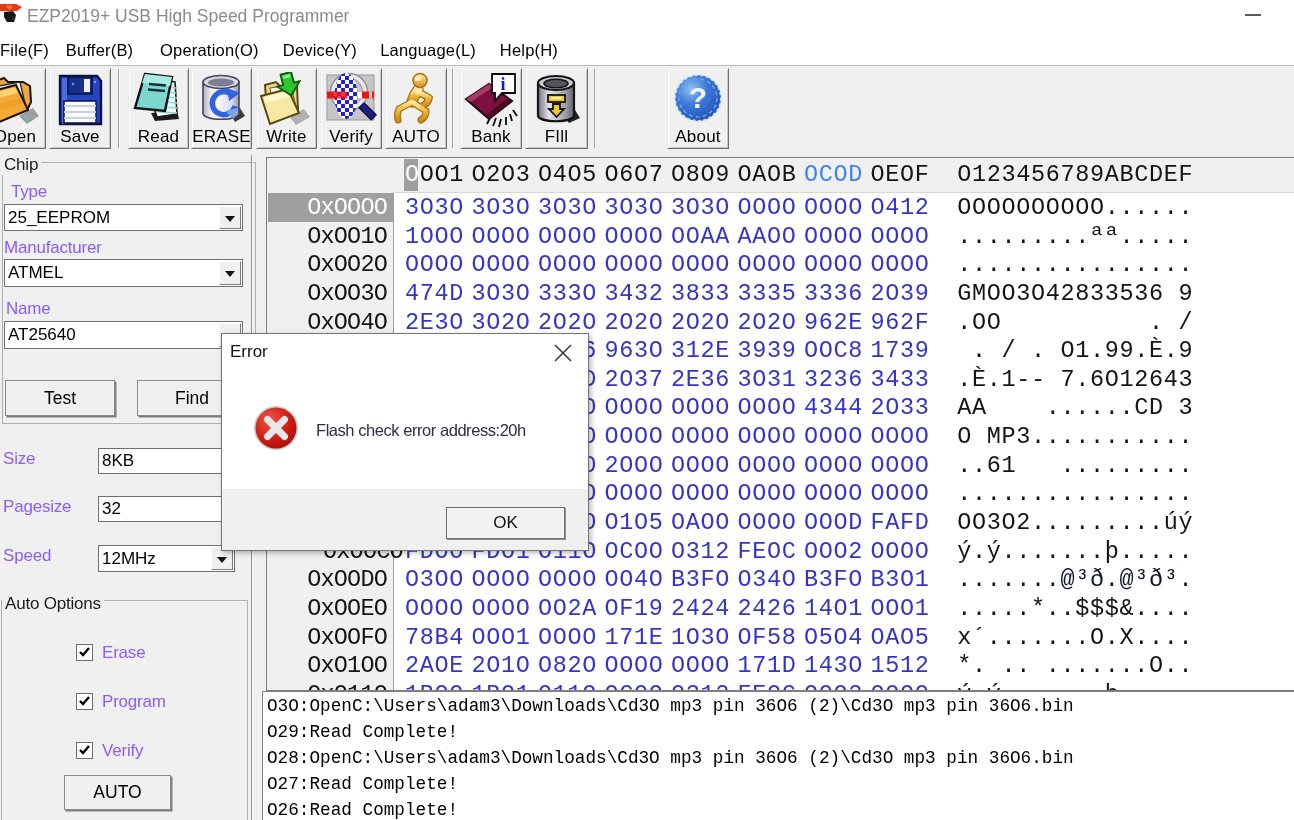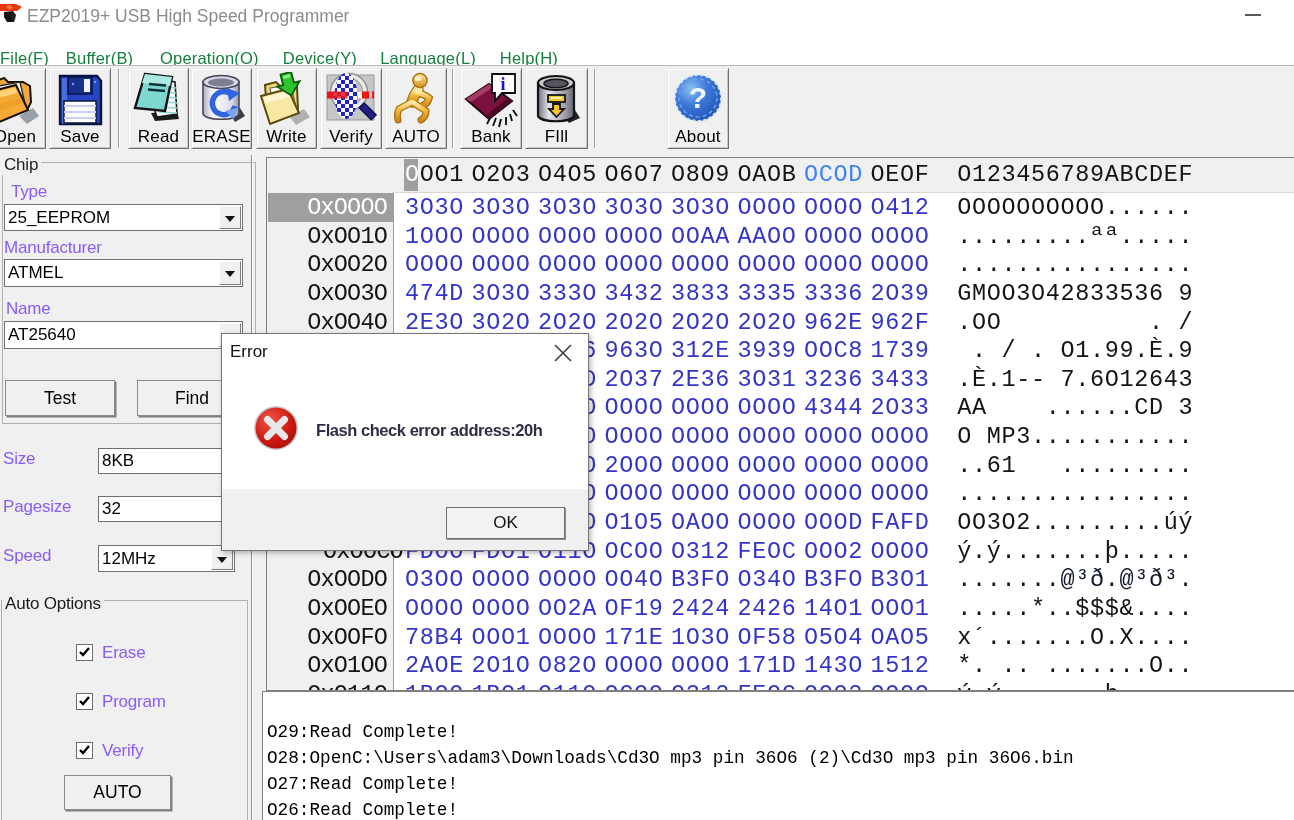--- a/index.html
+++ b/index.html
@@ -1,20 +1,20 @@
 <!DOCTYPE html>
 <html><head><meta charset="utf-8">
 <style>
 *{margin:0;padding:0;box-sizing:border-box}
 html,body{width:1294px;height:820px;overflow:hidden;background:#fff;
  font-family:"Liberation Sans",sans-serif;}
 .abs{position:absolute}
 #stage{position:relative;width:1294px;height:820px;background:#fff}
 #titletxt{left:27px;top:6px;font-size:17.5px;color:#8b8b8b}
-.menu{top:49px;font-size:16.5px;letter-spacing:0.2px;color:#15803d}
+.menu{top:41px;font-size:16.5px;letter-spacing:0.2px;color:#000000}
 #menuline{left:0;top:65px;width:1294px;height:1px;background:#b9b9b9}
 #toolbarbg{left:0;top:66px;width:1294px;height:89px;background:#f0f0f0}
 #mainbg{left:0;top:155px;width:1294px;height:665px;background:#f0f0f0}
 .tb{position:absolute;top:68px;height:81px;background:#f0f0f0;
  border:1px solid;border-color:#e9e9e9 #6f6f6f #6f6f6f #e9e9e9;
  box-shadow:inset 1px 1px 0 #fff, inset -1px -1px 0 #c8c8c8;}
 .tb .lbl{position:absolute;bottom:1.5px;left:0;right:0;text-align:center;
  font-size:17px;letter-spacing:0.2px;color:#000}
 .tb svg{position:absolute;left:50%;transform:translateX(-50%);top:3px}
 .sep{position:absolute;top:69px;height:79px;width:2px;
@@ -44,21 +44,21 @@
 .addr{position:absolute;font-size:23.5px;letter-spacing:-0.8px;line-height:25px}
 .hg{position:absolute;font-size:23.5px;letter-spacing:0.65px;line-height:25px}
 #logpanel{left:262px;top:691px;width:1032px;height:129px;background:#fff;
  border:1px solid #7f7f7f;border-right:none;border-bottom:none}
 .logline{position:absolute;left:4px;font-size:17.7px;color:#000;
  font-family:"Liberation Mono",monospace;white-space:pre}
 #dlg{left:221px;top:333px;width:368px;height:218px;background:#fff;
  border:1px solid #767676;box-shadow:2px 2px 5px rgba(0,0,0,.28)}
 #dlgfoot{position:absolute;left:0;bottom:0;width:100%;height:61px;background:#f0f0f0}
 #dlgtitle{position:absolute;left:8px;top:8px;font-size:17px;color:#111}
-#dlgmsg{position:absolute;left:94px;top:87px;font-size:16.5px;font-weight:700;
+#dlgmsg{position:absolute;left:94px;top:87px;font-size:16.5px;font-weight:400;
  color:#2e2e44;letter-spacing:-0.45px}
 #okbtn{position:absolute;left:224px;top:173px;width:119px;height:32px;background:#f2f2f2;
  border:1px solid #6f6f6f;box-shadow:1px 1px 0 #8f8f8f;
  font-size:17px;color:#111;text-align:center;line-height:30px}
 </style></head><body>
 <div id="stage">
 
 <svg class="abs" style="left:0px;top:2px" width="24" height="22" viewBox="0 0 24 22">
 <polygon points="0,2 16,2 22,5 17,9 0,9" fill="#e63517"></polygon>
 <polygon points="6,4 10,3 13,6 9,8" fill="#f07a30"></polygon>
@@ -555,20 +555,21 @@
 <span class="hg mono hex" style="left:271.0px">O11O</span>
 <span class="hg mono hex" style="left:337.5px">OCOO</span>
 <span class="hg mono hex" style="left:404.0px">O312</span>
 <span class="hg mono hex" style="left:470.5px">FEOC</span>
 <span class="hg mono hex" style="left:537.0px">OOO2</span>
 <span class="hg mono hex" style="left:603.5px">OOOO</span>
 <span class="hg mono" style="left:690.3px;color:#141414">ý.ý.......þ.....</span>
 </div>
 </div>
 <div class="abs" id="logpanel">
+<div class="logline" style="top:4px">O3O:OpenC:\Users\adam3\Downloads\Cd3O mp3 pin 36O6 (2)\Cd3O mp3 pin 36O6.bin</div>
 <div class="logline" style="top:30px">O29:Read Complete!</div>
 <div class="logline" style="top:56px">O28:OpenC:\Users\adam3\Downloads\Cd3O mp3 pin 36O6 (2)\Cd3O mp3 pin 36O6.bin</div>
 <div class="logline" style="top:82px">O27:Read Complete!</div>
 <div class="logline" style="top:108px">O26:Read Complete!</div>
 </div>
 <div class="abs" id="dlg">
 <div id="dlgtitle">Error</div>
 <svg style="position:absolute;left:331px;top:9px" width="20" height="20" viewBox="0 0 20 20">
 <line x1="2" y1="2" x2="18" y2="18" stroke="#444" stroke-width="1.7"></line>
 <line x1="18" y1="2" x2="2" y2="18" stroke="#444" stroke-width="1.7"></line>

